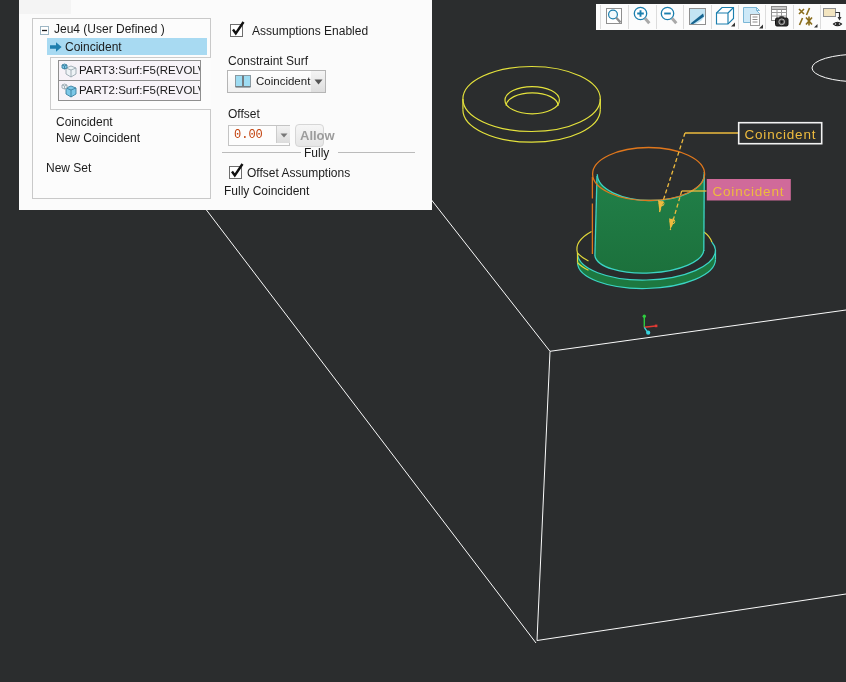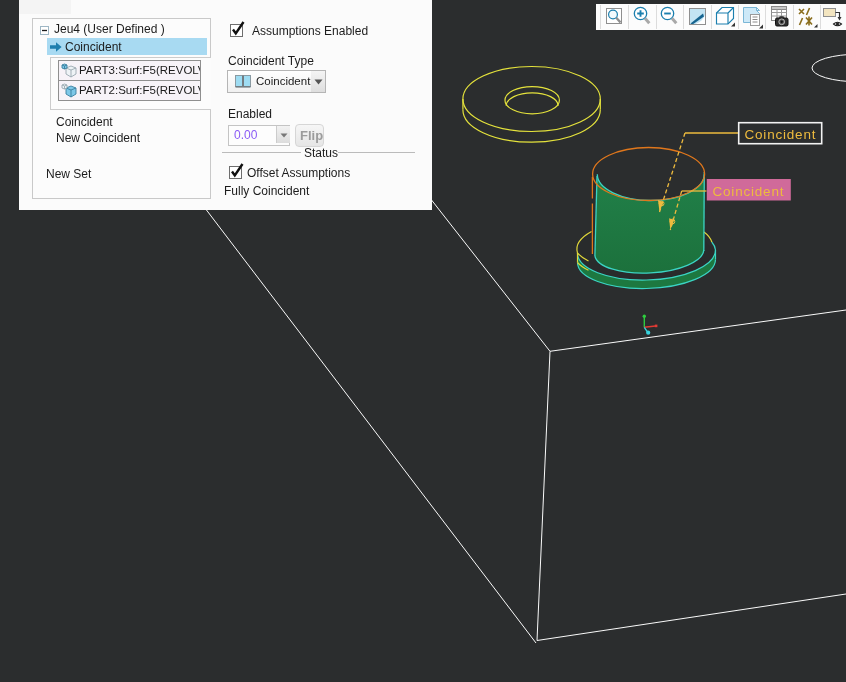--- a/index.html
+++ b/index.html
@@ -133,61 +133,61 @@
           <path d="M5,6 L10,4 L15,6 L15,12 L10,15 L5,12 Z" fill="#7ec8e8" stroke="#3a7f9e"></path>
           <path d="M5,6 L10,8 L15,6 M10,8 L10,15" fill="none" stroke="#3a7f9e"></path>
           <path d="M1,3 L3.5,2 L6,3 L6,6 L3.5,7 L1,6 Z" fill="#eef3f6" stroke="#9aa8b0"></path>
           <path d="M1,3 L3.5,4 L6,3 M3.5,4 L3.5,7" fill="none" stroke="#9aa8b0"></path>
         </g>
       </svg>
       <div class="txt" style="left:20px;top:3px;font-size:11.5px;">PART2:Surf:F5(REVOLV</div>
     </div>
     <div class="txt" style="left:23px;top:96px;">Coincident</div>
     <div class="txt" style="left:23px;top:112px;">New Coincident</div>
-    <div class="txt" style="left:13px;top:148px;">New Set</div>
+    <div class="txt" style="left:13px;top:142px;">New Set</div>
   </div>
 
   <svg class="abs" style="left:211px;top:17px;overflow:visible;" width="20" height="22" viewBox="0 0 20 22">
     <rect x="0.5" y="7.5" width="12" height="12" fill="#ffffff" stroke="#6e6e6e"></rect>
     <path d="M3,12.5 L5.8,16.5 L13.5,5" fill="none" stroke="#111111" stroke-width="2.4"></path>
   </svg>
   <div class="txt" style="left:233px;top:24px;">Assumptions Enabled</div>
-  <div class="txt" style="left:209px;top:54px;">Coincident Type</div>
+  <div class="txt" style="left:209px;top:54px;">Constraint Surf</div>
 
   <div class="abs" style="left:208px;top:70px;width:84px;height:21px;border:1px solid #b5b5b5;background:linear-gradient(#ffffff,#f0f0f0);">
     <svg class="abs" style="left:7px;top:4px;" width="16" height="13" viewBox="0 0 16 13">
       <rect x="0.5" y="0.5" width="15" height="11" fill="#9edcf2" stroke="#8a9aa2"></rect>
       <path d="M8,0.5 V11.5" stroke="#737d82" stroke-width="2"></path>
       <path d="M0.5,11.8 H15.5" stroke="#737d82" stroke-width="1.6"></path>
     </svg>
     <div class="txt" style="left:28px;top:4px;font-size:11.5px;">Coincident</div>
   </div>
   <div class="abs" style="left:292px;top:70px;width:14px;height:21px;border:1px solid #b5b5b5;border-left:none;background:linear-gradient(#f4f4f4,#dedede);">
     <svg class="abs" style="left:3px;top:8px;" width="9" height="6" viewBox="0 0 9 6">
         <polygon points="0.5,0.5 8.5,0.5 4.5,5.5" fill="#555555"></polygon>
       </svg>
   </div>
-  <div class="txt" style="left:209px;top:107px;">Enabled</div>
+  <div class="txt" style="left:209px;top:107px;">Offset</div>
 
   <div class="abs" style="left:209px;top:125px;width:60px;height:19px;border:1px solid #c4c4c4;background:#fdfdfd;">
-    <div class="txt" style="left:5px;top:2px;color:#8b5cf6;">0.00</div>
+    <div class="txt" style="left:5px;top:2px;color:#c2410c;font-family:Liberation Mono, monospace;">0.00</div>
   </div>
   <div class="abs" style="left:257px;top:126px;width:13px;height:17px;background:linear-gradient(#f2f2f2,#dcdcdc);border-left:1px solid #cccccc;">
     <svg class="abs" style="left:3px;top:7px;" width="8" height="5" viewBox="0 0 8 5">
         <polygon points="0.5,0.5 7.5,0.5 4,4.5" fill="#777777"></polygon>
       </svg>
   </div>
 
   <div class="abs" style="left:276px;top:124px;width:27px;height:21px;border:1px solid #d6d6d6;border-radius:4px;background:linear-gradient(#f6f6f6,#e6e6e6);">
-    <div class="abs" style="left:4px;top:3px;font-size:13px;font-weight:bold;color:#9c9c9c;">Flip</div>
+    <div class="abs" style="left:4px;top:3px;font-size:13px;font-weight:bold;color:#9c9c9c;">Allow</div>
   </div>
 
   <div class="abs" style="left:203px;top:152px;width:79px;height:1px;background:#bbbbbb;"></div>
   <div class="abs" style="left:319px;top:152px;width:77px;height:1px;background:#bbbbbb;"></div>
-  <div class="txt" style="left:285px;top:146px;">Status</div>
+  <div class="txt" style="left:285px;top:146px;">Fully</div>
   <svg class="abs" style="left:210px;top:160px;overflow:visible;" width="20" height="20" viewBox="0 0 20 20">
     <rect x="0.5" y="6.5" width="12" height="12" fill="#ffffff" stroke="#6e6e6e"></rect>
     <path d="M3,11.5 L5.8,15.5 L13.5,4" fill="none" stroke="#111111" stroke-width="2.4"></path>
   </svg>
   <div class="txt" style="left:228px;top:166px;">Offset Assumptions</div>
   <div class="txt" style="left:205px;top:184px;">Fully Coincident</div>
 </div>
 <div id="toolbar" class="abs" style="left:596px;top:4px;width:250px;height:26px;background:#fcfcfc;">
 <svg width="250" height="26" viewBox="0 0 250 26">
 

